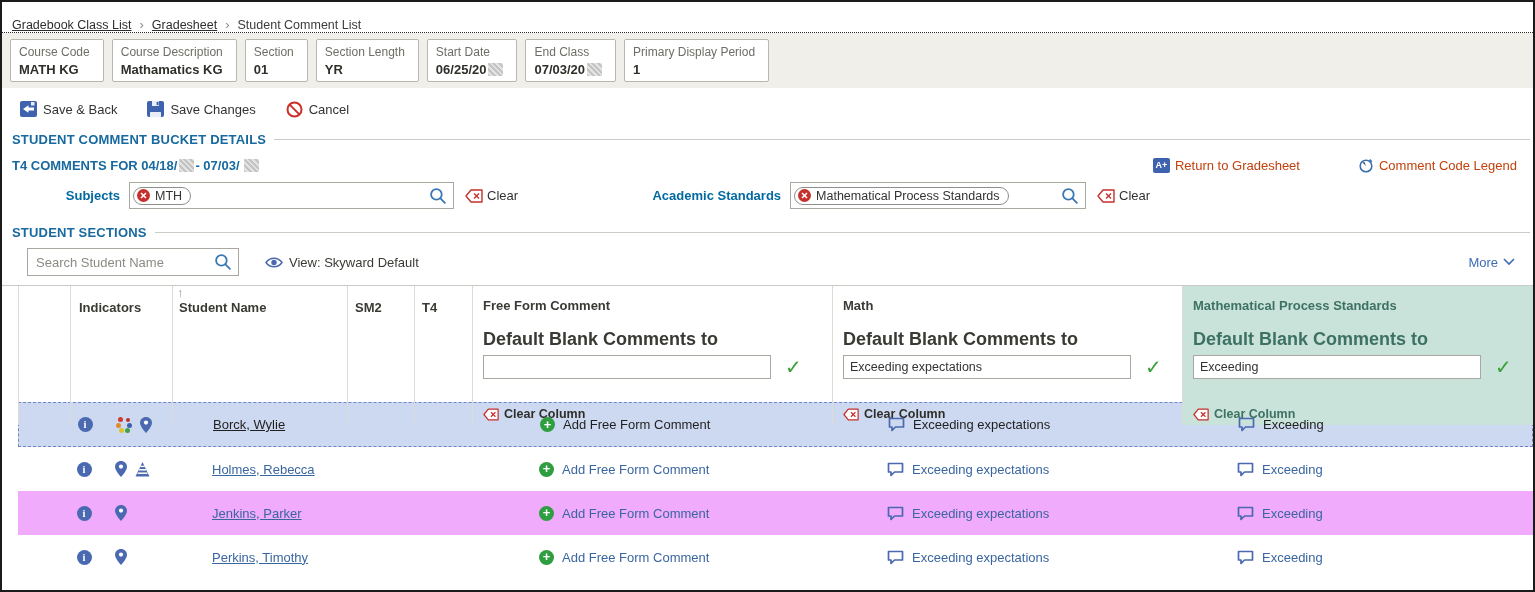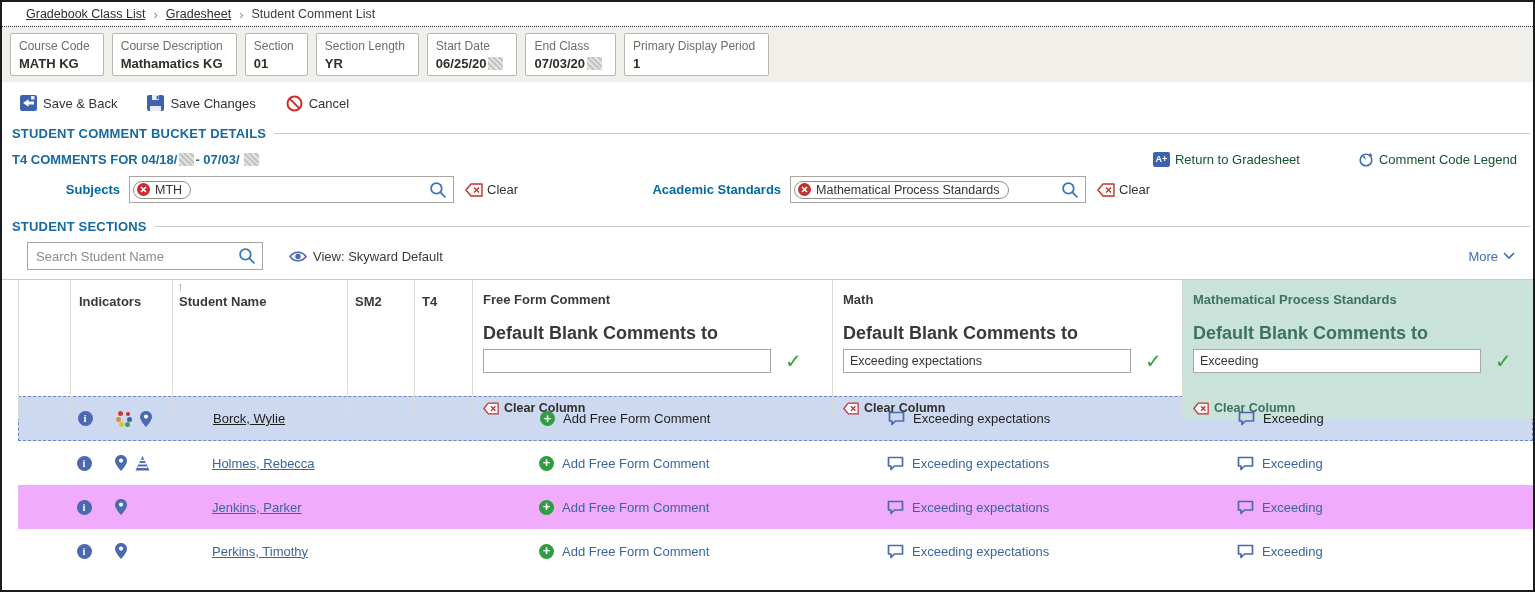--- a/index.html
+++ b/index.html
@@ -3,21 +3,21 @@
 <meta charset="utf-8">
 <style>
   * { box-sizing: border-box; }
   body { margin:0; background:#888; }
   .page {
     width:1535px; height:592px; border:2px solid #1b1b1b; background:#fff;
     font-family:"Liberation Sans", sans-serif; color:#333; overflow:hidden; position:relative;
   }
 
   
-  .breadcrumb { height:25px; display:flex; align-items:center; gap:8px; padding-left:24px;
+  .breadcrumb { height:31px; display:flex; align-items:flex-end; gap:8px; padding-left:10px;
     font-size:12.5px; border-bottom:1px dotted #2b2b2b; }
   .crumb-link { color:#2e2e2e; text-decoration:underline; cursor:pointer; }
   .crumb-sep { color:#8a8a8a; font-size:13px; }
   .crumb-current { color:#3c3c3c; }
 
   
   .info-bar { background:#f0efe9; height:55px; display:flex; gap:8px; padding:6px 8px; align-items:stretch; }
   .info-box { background:#fff; border:1px solid #b7b7af; border-radius:2px; padding:3px 13px 3px 8px;
     display:flex; flex-direction:column; justify-content:center; gap:3px; }
   .info-label { font-size:12px; color:#6e6e67; white-space:nowrap; }
@@ -33,39 +33,39 @@
   
   .section-heading { display:flex; align-items:center; gap:8px; padding-left:10px; margin-top:4px; }
   .section-heading .txt { color:#17699f; font-weight:bold; font-size:13px; white-space:nowrap; letter-spacing:.2px; }
   .section-heading .rule { flex:1; height:1px; background:#ccccc6; margin-right:3px; }
 
   
   .t4-row { display:flex; align-items:center; justify-content:space-between; padding:10px 16px 5px 10px; }
   .t4-heading { color:#17699f; font-weight:bold; font-size:13px; display:flex; align-items:center; }
   .t4-heading .mid { margin:0 2px 0 1px; }
   .t4-links { display:flex; align-items:center; gap:18px; }
-  .hdr-link { display:inline-flex; align-items:center; gap:5px; font-size:13px; color:#14532d; cursor:pointer;padding-left:40px; }
+  .hdr-link { display:inline-flex; align-items:center; gap:5px; font-size:13px; color:#c2410c; cursor:pointer;padding-left:40px; }
 
   
   .filters-row { display:flex; align-items:center; padding:4px 0 12px 0; }
   .f-label { font-weight:bold; font-size:13px; color:#0369a1; text-align:right; white-space:nowrap; }
   .lbl-subjects { width:118px; }
   .lbl-standards { width:138px; margin-left:125px; }
   .input-box { position:relative; display:flex; align-items:center; height:27px; border:1px solid #a8a8a1;
     background:#fff; margin-left:9px; padding:0 28px 0 3px; }
   .input-subjects { width:325px; }
   .input-standards { width:296px; }
   .chip { display:inline-flex; align-items:center; gap:5px; border:1px solid #8f8f89; border-radius:10px;
     padding:1px 8px 1px 3px; font-size:12.5px; color:#333; background:#fff; cursor:pointer; white-space:nowrap; }
   .mag { position:absolute; right:6px; top:4px; cursor:pointer; }
   .clear-link { display:inline-flex; align-items:center; gap:4px; margin-left:11px; font-size:13px; color:#333; cursor:pointer; }
 
   
   .search-row { display:flex; align-items:center; padding:8px 18px 9px 25px; }
-  .search-box { position:relative; width:236px; height:28px; border:1px solid #a8a8a1; background:#fff; }
+  .search-box { position:relative; width:212px; height:28px; border:1px solid #a8a8a1; background:#fff; }
   .search-box input { border:0; outline:0; width:172px; height:24px; margin:1px 0 0 6px; font-size:13px;
     color:#333; font-family:inherit; background:transparent; }
   ::placeholder { color:#8b8b85; }
   .view-ctl { display:inline-flex; align-items:center; gap:6px; margin-left:26px; font-size:13px; color:#3a3a35; cursor:pointer; }
   .more-ctl { margin-left:auto; display:inline-flex; align-items:center; gap:5px; color:#3f6db3; font-size:13px; cursor:pointer; }
 
   
   .table-region { border-top:1px solid #cbcbc5; }
   .grid { display:grid; grid-template-columns:52px 102px 175px 67px 58px 360px 350px 1fr; margin-left:16px; }
   .thead { height:116px; }

